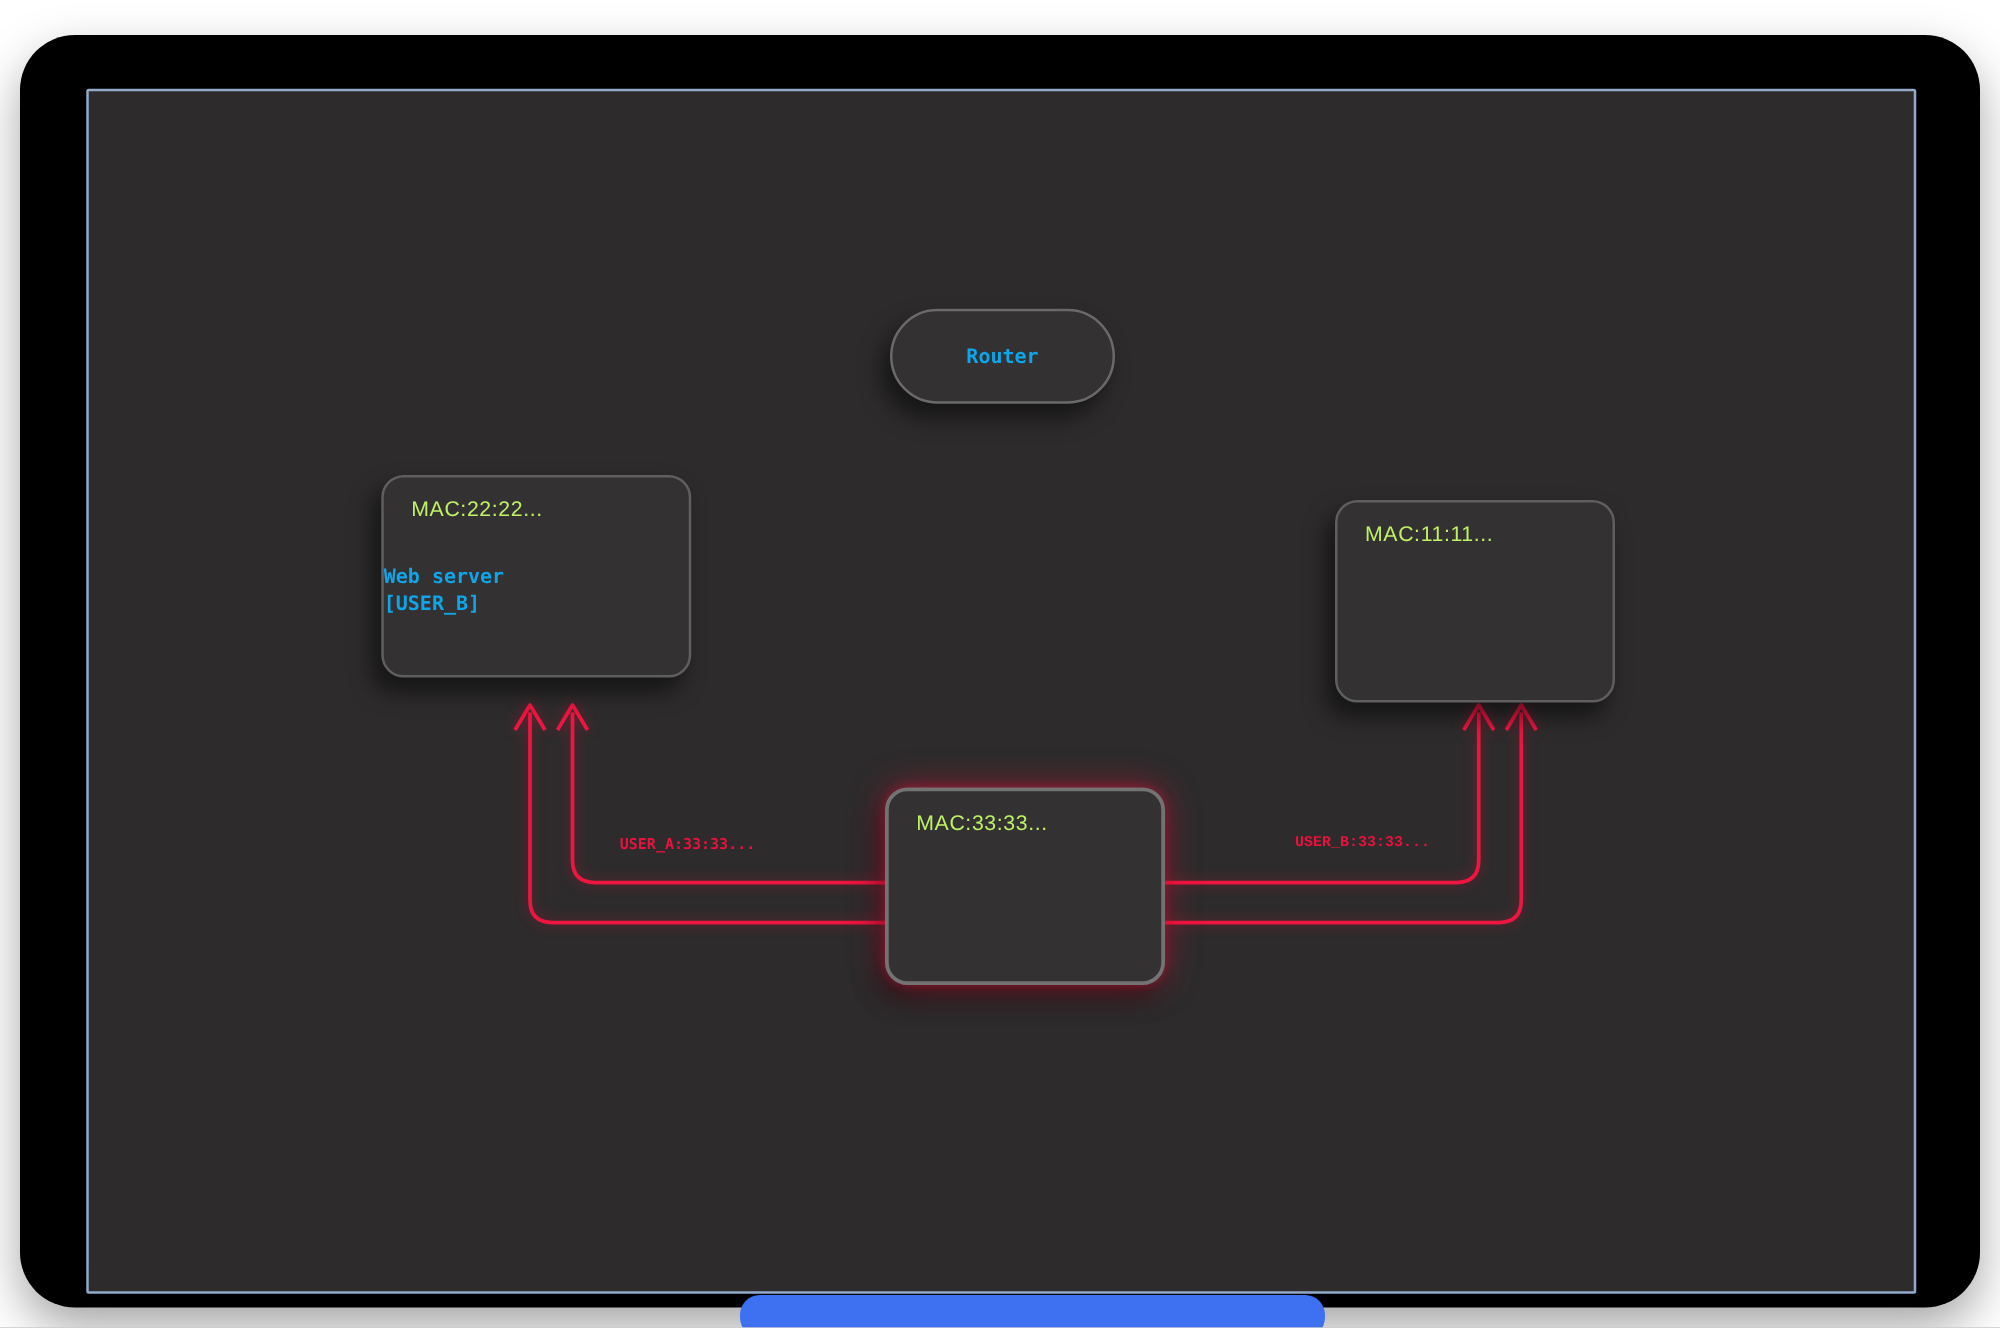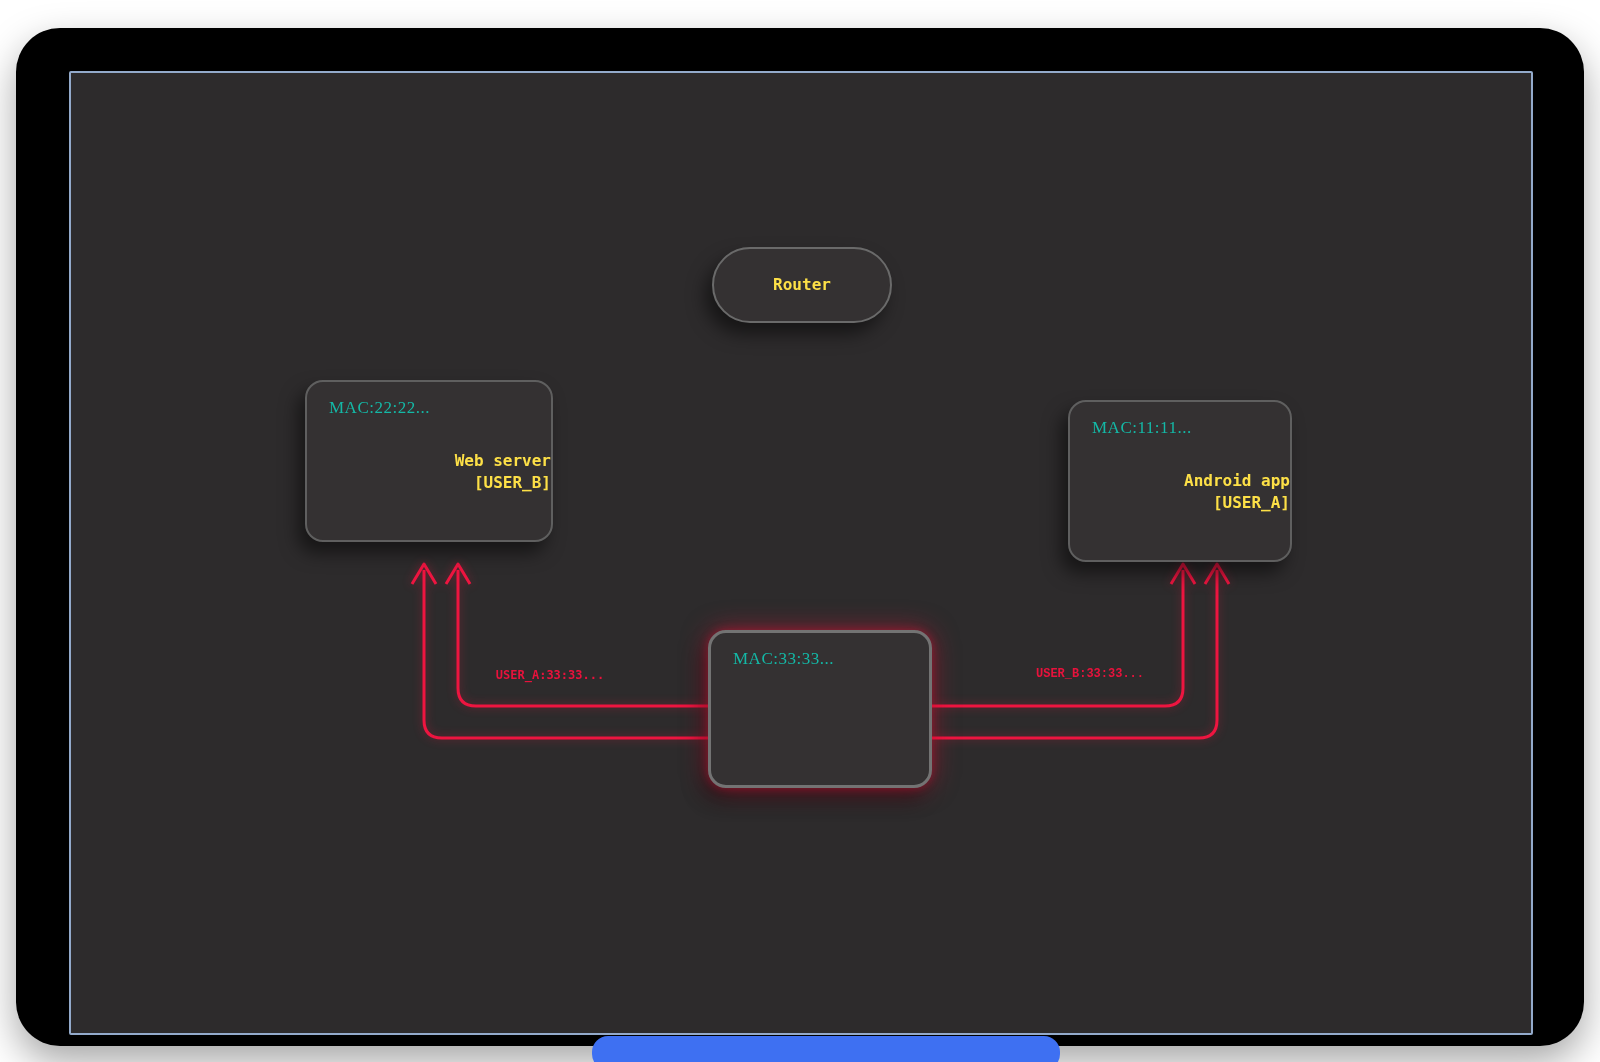--- a/index.html
+++ b/index.html
@@ -32,39 +32,39 @@
   .node {
     position: absolute;
     background: #343132;
     border: 2px solid #5f5f5f;
     border-radius: 18px;
     box-shadow: -7px 11px 18px rgba(0,0,0,0.5);
     display: flex;
     flex-direction: column;
   }
   .node .mac {
-    font-family: Liberation Serif, serif;
+    font-family: Liberation Sans, sans-serif;
     font-size: 17px;
-    color: #14b8a6;
+    color: #bef264;
     padding: 16px 0 0 22px;
     letter-spacing: 0.5px;
   }
   .node .labels {
     flex: 1;
     display: flex;
     flex-direction: column;
-    align-items: flex-end;
+    align-items: flex-start;
     justify-content: center;
     margin-top: -14px;
   }
   .node .title, .node .subtitle {
     font-family: "DejaVu Sans Mono", monospace;
     font-size: 16px;
     font-weight: bold;
-    color: #fde047;
+    color: #0ea5e9;
     line-height: 22px;
     white-space: nowrap;
   }
   .node-web      { left: 305px;  top: 380px; width: 248px; height: 162px; }
   .node-android  { left: 1068px; top: 380px; width: 224px; height: 162px; margin-top: 20px; }
   .node-attacker {
     left: 708px; top: 630px; width: 224px; height: 158px;
     border: 3px solid #737373;
     box-shadow: 0 0 26px rgba(240,20,60,0.50), 0 0 8px rgba(240,20,60,0.35),
                 -6px 12px 20px rgba(0,0,0,0.45);
@@ -140,24 +140,20 @@
   <div class="node node-web">
     <div class="mac">MAC:22:22...</div>
     <div class="labels">
       <div class="title">Web server</div>
       <div class="subtitle">[USER_B]</div>
     </div>
   </div>
 
   <div class="node node-android">
     <div class="mac">MAC:11:11...</div>
-    <div class="labels">
-      <div class="title">Android app</div>
-      <div class="subtitle">[USER_A]</div>
-    </div>
   </div>
 
   <div class="node node-attacker">
     <div class="mac">MAC:33:33...</div>
   </div>
 
   <div class="edge-label edge-label-left">USER_A:33:33...</div>
   <div class="edge-label edge-label-right">USER_B:33:33...</div>
 
   <div class="bottom-bar"></div>

